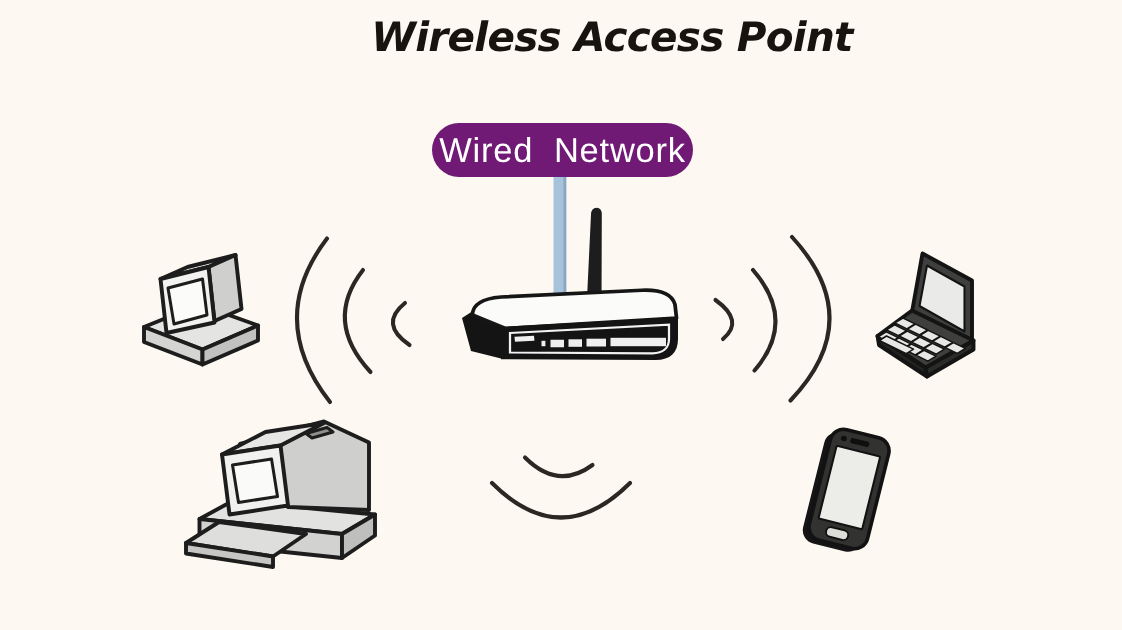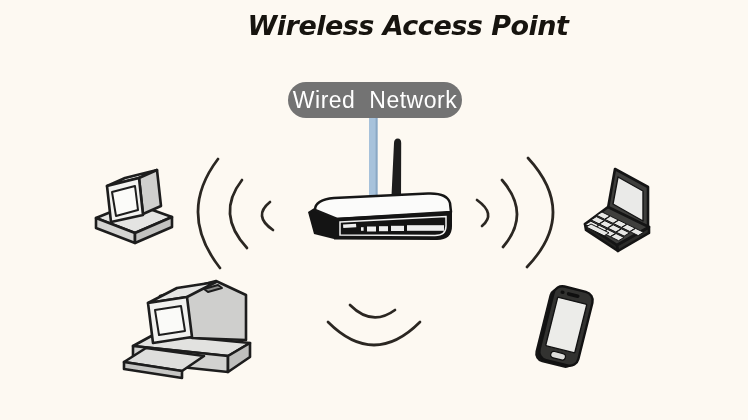--- a/index.html
+++ b/index.html
@@ -138,14 +138,14 @@
     <g transform="rotate(14 566 326)">
       <rect x="542.5" y="291" width="40" height="76" rx="9" fill="#151515"></rect>
       <rect x="546" y="288" width="40" height="76" rx="9" fill="#323230" stroke="#121212" stroke-width="2.4"></rect>
       <rect x="551" y="300" width="30" height="50" rx="1" fill="#ECECE9" stroke="#121212" stroke-width="1.4"></rect>
       <rect x="559" y="292.4" width="13" height="3.6" rx="1.8" fill="#0F0F0F"></rect>
       <rect x="552.5" y="292.4" width="4" height="3.4" rx="1.5" fill="#0F0F0F"></rect>
       <rect x="558" y="353.5" width="15" height="6.5" rx="3.2" fill="#DCDCD9" stroke="#0F0F0F" stroke-width="1.2"></rect>
     </g>
   </svg>
 
-  <div class="wired-label" style="background: #737373; color: rgb(255, 255, 255);">Wired Network</div>
+  <div class="wired-label" style="background: #701a75; color: rgb(255, 255, 255);">Wired Network</div>
 </div>
 
 </body></html>

